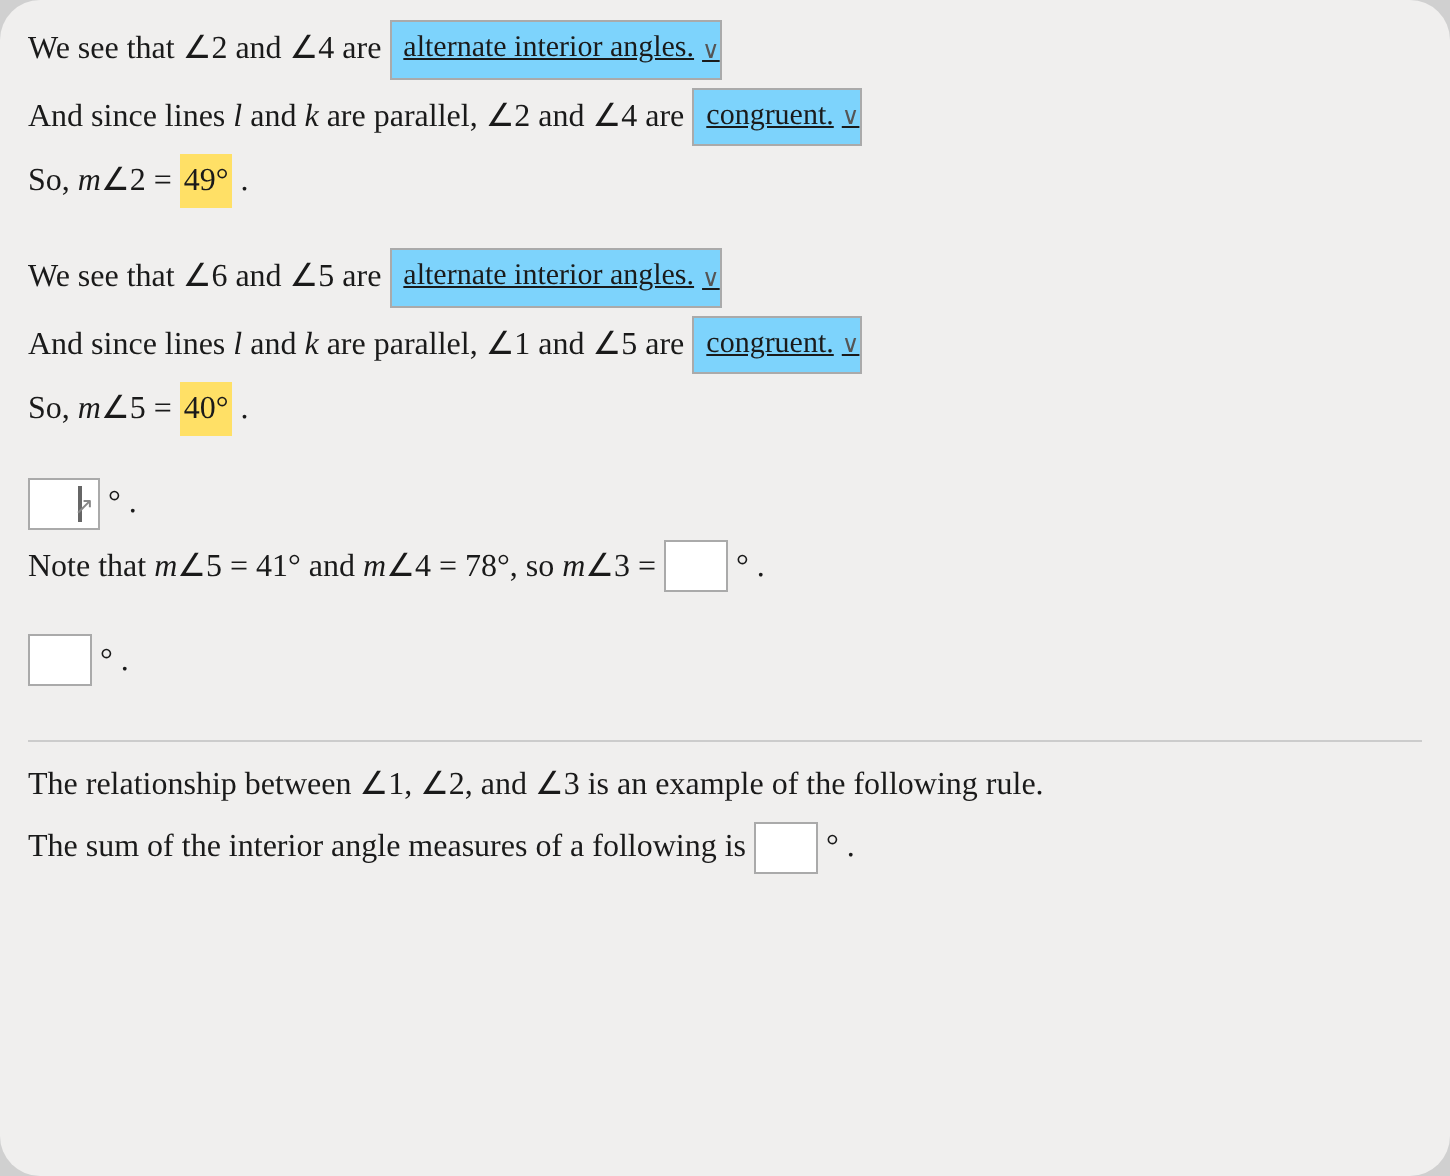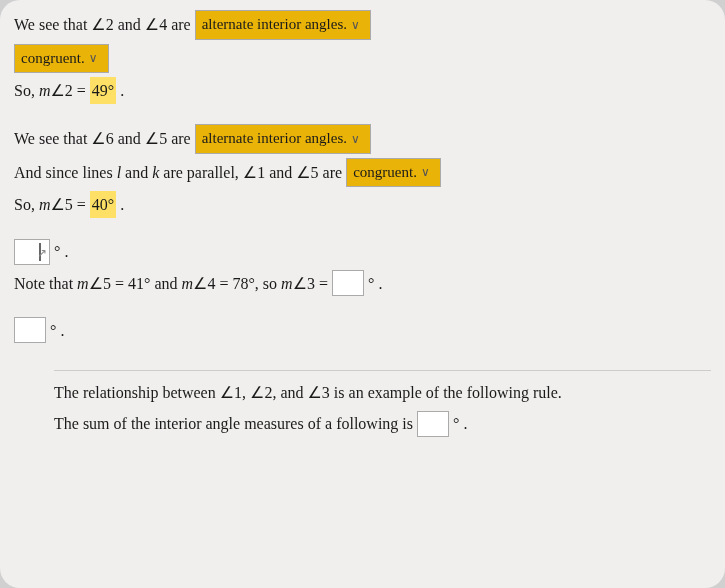--- a/index.html
+++ b/index.html
@@ -40,28 +40,29 @@
 
     .text-span {
       font-size: 16px;
       color: #1a1a1a;
     }
 
     .dropdown-box {
       display: inline-flex;
       align-items: center;
       border: 1.5px solid #aaa;
-      background: #eab308;
-      padding: 1px 10px 1px 6px;
+      background: #7dd3fc;
+      padding: 1px 0 1px 6px;
       font-size: 15px;
       font-family: Georgia, serif;
       color: #1a1a1a;
       cursor: pointer;
       gap: 4px;
       min-width: 80px;
+      text-decoration: underline;
     }
 
     .dropdown-box .chevron {
       font-size: 12px;
       color: #555;
     }
 
     .highlight-val {
       background: #ffe066;
       padding: 0 2px;
@@ -83,37 +84,37 @@
     }
 
     .divider {
       height: 10px;
     }
 
     .last-section {
       margin-top: 6px;
       border-top: 1px solid #ccc;
       padding-top: 8px;
-      margin-left: 40px;
     }
   </style>
 </head>
 <body>
 
 <div class="main-panel">
 
   <div class="section">
     <div class="line">
       <span class="text-span">We see that ∠2 and ∠4 are </span>
       <span class="dropdown-box">
         <span>alternate interior angles.</span>
         <span class="chevron">∨</span>
       </span>
     </div>
     <div class="line">
+      <span class="text-span">And since lines <i>l</i> and <i>k</i> are parallel, ∠2 and ∠4 are </span>
       <span class="dropdown-box">
         <span>congruent.</span>
         <span class="chevron">∨</span>
       </span>
     </div>
     <div class="line">
       <span class="text-span">So, <i>m</i>∠2 = </span>
       <span class="highlight-val">49°</span>
       <span class="text-span"> .</span>
     </div>

